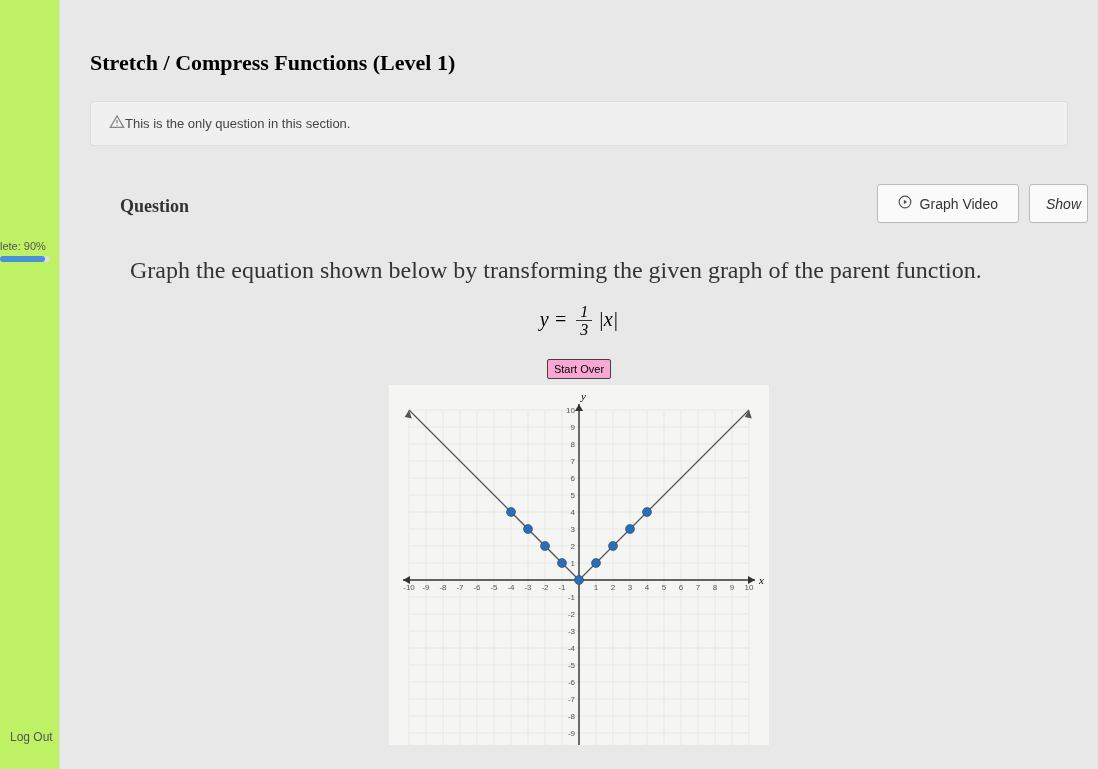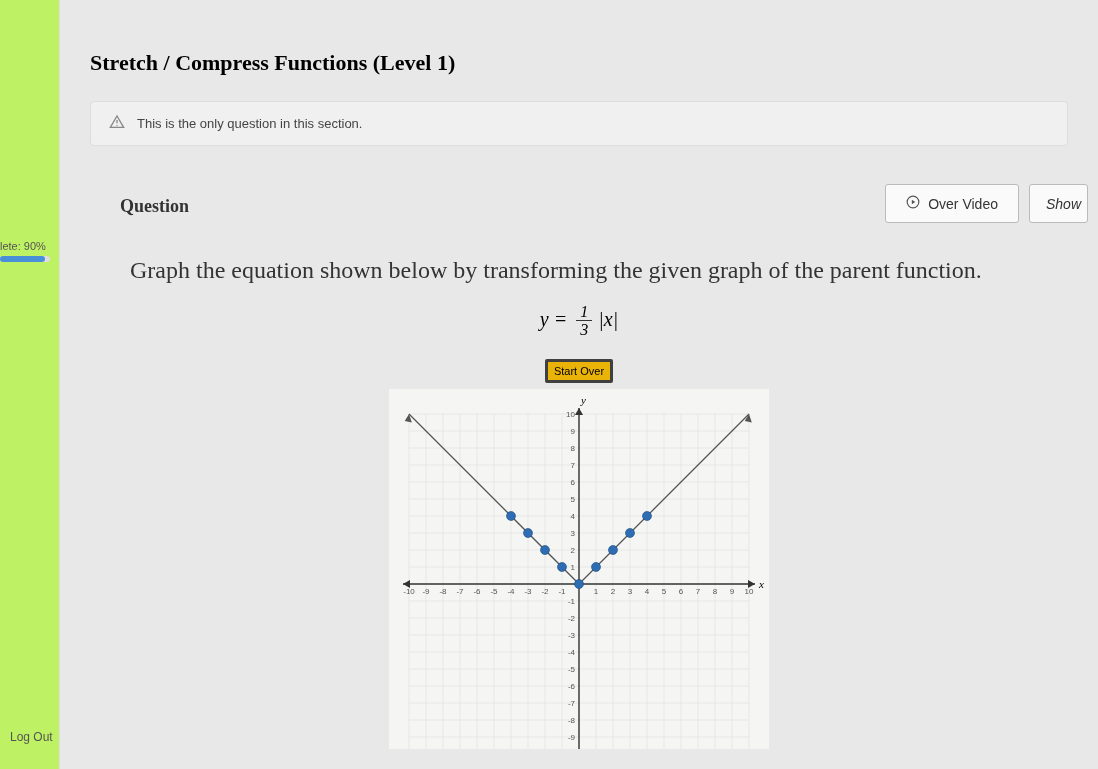--- a/index.html
+++ b/index.html
@@ -70,21 +70,21 @@
     margin: 0 30px 20px 30px;
     background: #f0f0f0;
     border: 1px solid #ddd;
     border-radius: 4px;
     padding: 12px 18px;
     font-size: 13px;
     color: #444;
     font-family: Arial, sans-serif;
     display: flex;
     align-items: center;
-    gap: 12px;
+    gap: 0;
   }
   .warning-icon {
     display: inline-block;
   }
   .warning-icon svg { width: 16px; height: 16px; }
   .question-area {
     margin: 12px 30px;
     position: relative;
     padding-top: 30px;
   }
@@ -132,22 +132,22 @@
     vertical-align: middle;
     text-align: center;
     margin: 0 4px;
   }
   .equation .num { display: block; border-bottom: 1px solid #333; padding: 0 4px; line-height: 1; font-size: 16px;}
   .equation .den { display: block; padding: 0 4px; line-height: 1.1; font-size: 16px;}
   .equation .abs { margin-left: 2px; }
   .graph-controls { text-align: center; margin-bottom: 6px; }
   .start-over {
     font-size: 11px;
-    border: 3px solid #404040;
-    background: #eab308;
+    border: 1px solid #404040;
+    background: #f9a8d4;
     padding: 3px 6px;
     border-radius: 2px;
     font-family: Arial, sans-serif;
     cursor: pointer;
   }
   .graph-wrap {
     width: 380px;
     height: 360px;
     margin: 0 auto;
     position: relative;
@@ -187,21 +187,21 @@
     <div class="question-header">
       <div class="question-label">Question</div>
       <div class="action-row">
         <button class="btn">
           <span class="play-icon">
             <svg viewBox="0 0 24 24">
                 <circle cx="12" cy="12" r="10" fill="none" stroke="#555" stroke-width="2"></circle>
                 <path d="M10 8 L16 12 L10 16 Z" fill="#555"></path>
               </svg>
           </span>
-          <span>Over Video</span>
+          <span>Graph Video</span>
         </button>
         <button class="btn btn-show">
           <span>Show</span>
         </button>
       </div>
     </div>
 
     <div class="prompt">Graph the equation shown below by transforming the given graph of the parent function.</div>
 
     <div class="equation">

